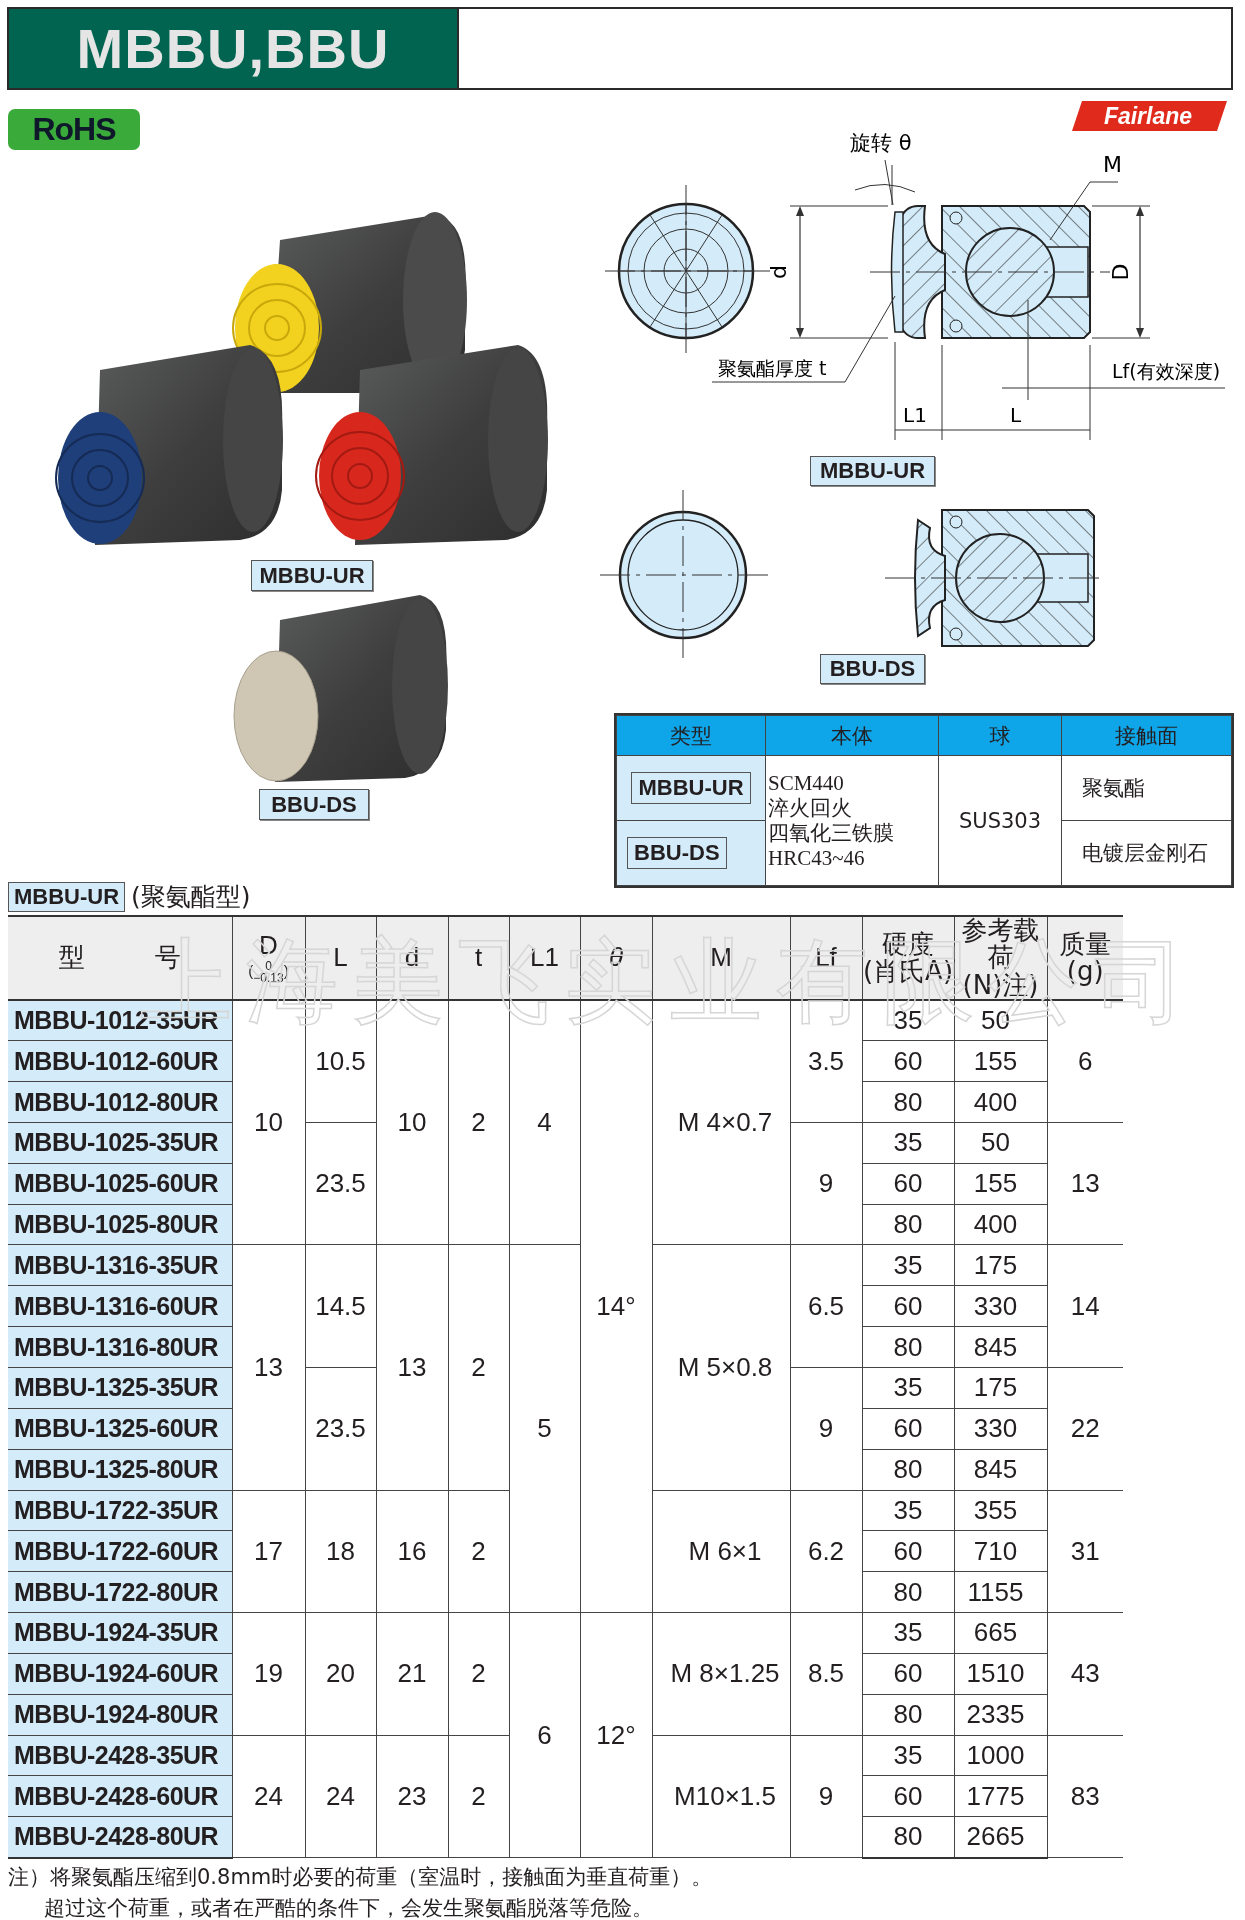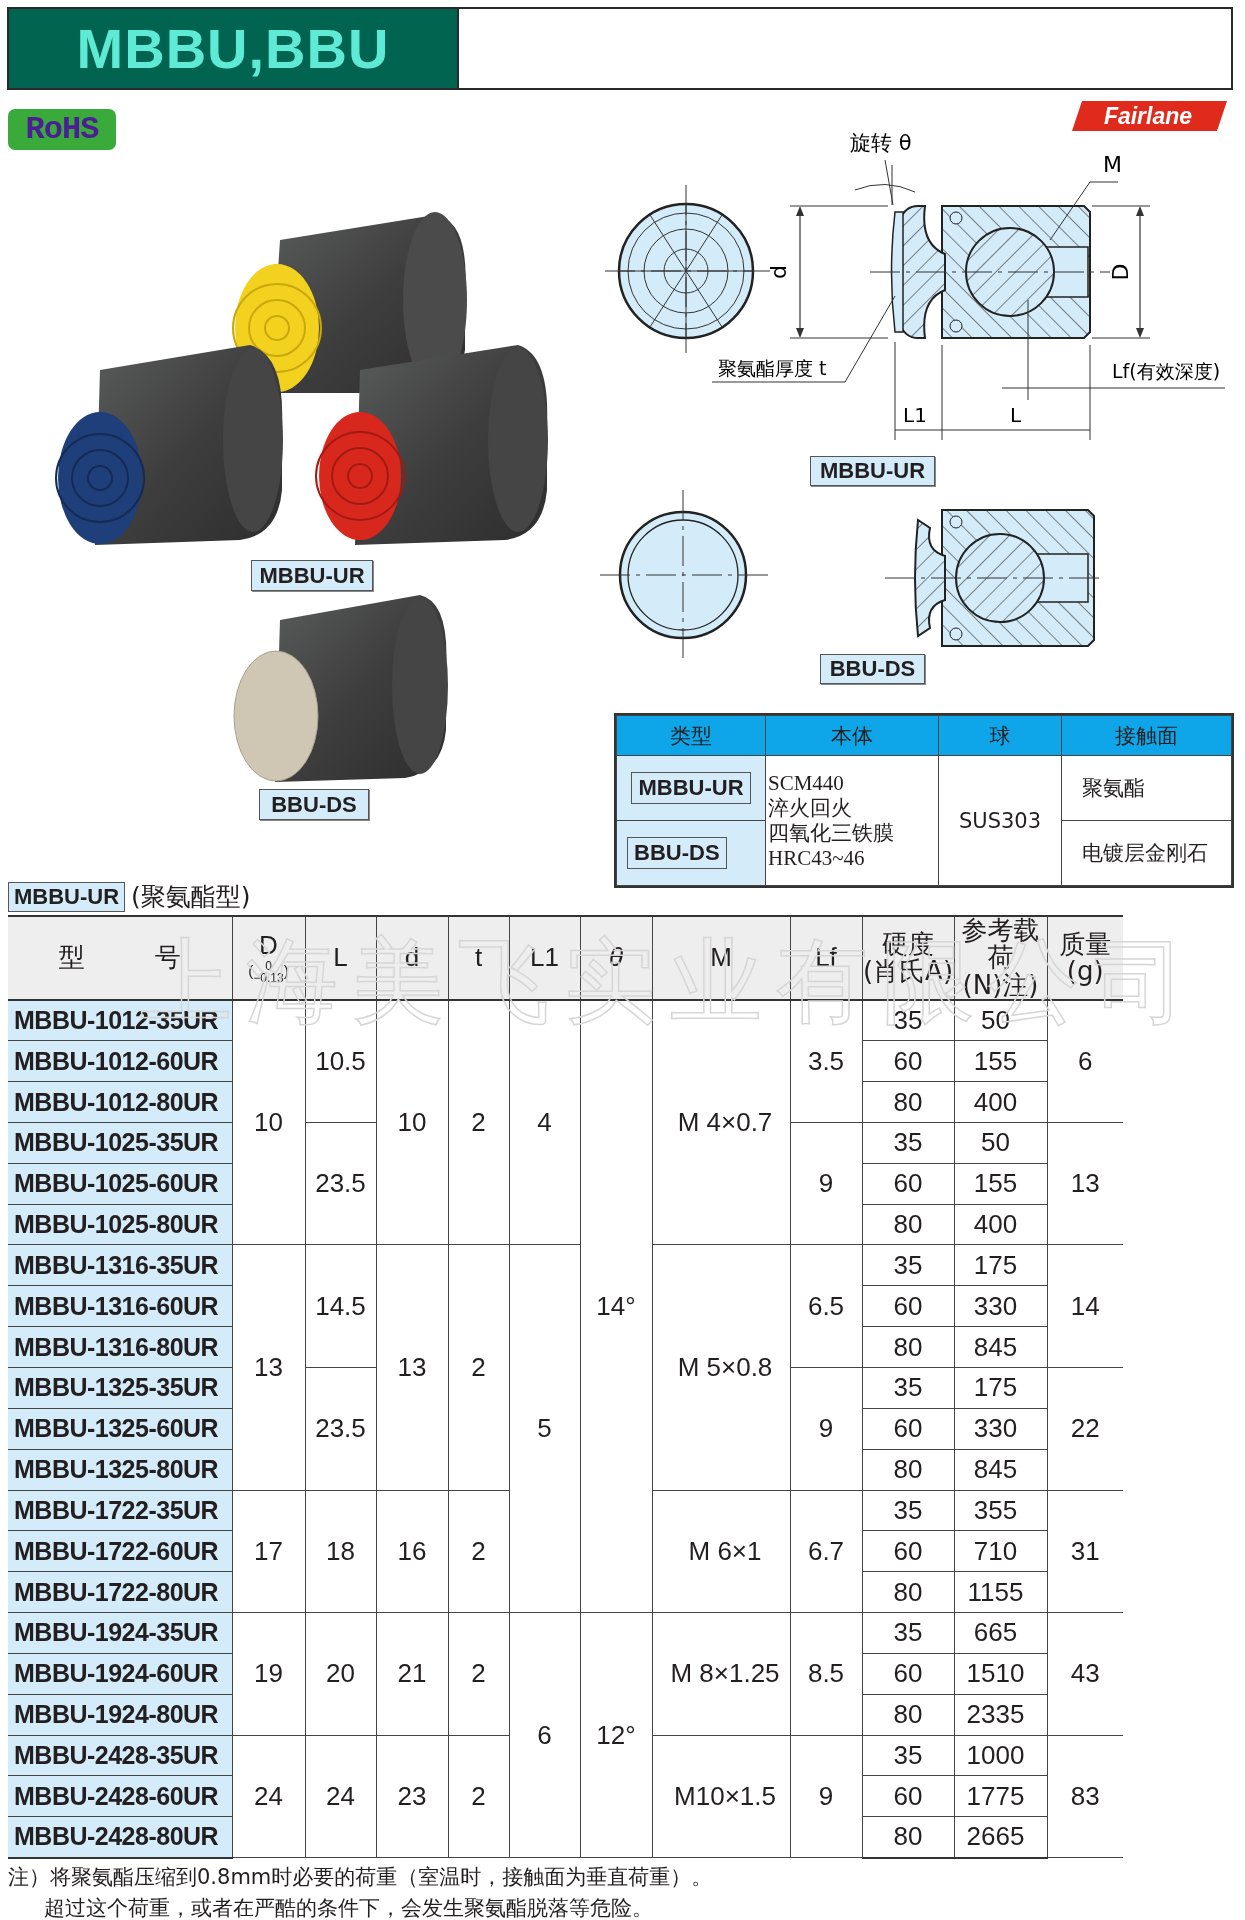--- a/index.html
+++ b/index.html
@@ -1,23 +1,23 @@
 <!DOCTYPE html>
 <html><head>
 <meta charset="utf-8">
 <style>
 *{box-sizing:border-box;margin:0;padding:0;}
 body{width:1245px;height:1920px;background:#ffffff;position:relative;overflow:hidden;font-family:"Liberation Sans","DejaVu Sans",sans-serif;color:#231f20;}
 .abs{position:absolute;}
 
 .hdr{left:7px;top:7px;width:1226px;height:83px;border:2px solid #2a2a2a;display:flex;}
-.hdr-left{width:450px;height:100%;background:#006450;border-right:2px solid #2a2a2a;display:flex;align-items:center;justify-content:center;color:#5eead4;font-weight:bold;font-size:56px;letter-spacing:1px;}
+.hdr-left{width:450px;height:100%;background:#006450;border-right:2px solid #2a2a2a;display:flex;align-items:center;justify-content:center;color:#e5e5e5;font-weight:bold;font-size:56px;letter-spacing:1px;}
 .hdr-right{flex:1;background:#c0cac1;display:flex;align-items:center;padding-left:22px;font-size:44px;color:#231f20;font-family:"DejaVu Sans",sans-serif;}
 
-.rohs{left:8px;top:109px;width:108px;height:41px;background:#3aaa3a;border-radius:7px;color:#4c1d95;font-weight:bold;font-size:32px;display:flex;align-items:center;justify-content:center;letter-spacing:-1px;font-family:Liberation Mono, monospace;}
+.rohs{left:8px;top:109px;width:132px;height:41px;background:#3aaa3a;border-radius:7px;color:#0f172a;font-weight:bold;font-size:32px;display:flex;align-items:center;justify-content:center;letter-spacing:-1px;}
 
 .fair{left:1072px;top:101px;width:155px;height:30px;}
 
 .plabel{border:1.5px solid #555;background:#d4ecf9;font-weight:bold;font-size:22px;display:flex;align-items:center;justify-content:center;color:#231f20;box-shadow:1px 1px 0 #888;}
 
 .mat{left:614px;top:713px;width:620px;height:175px;border:2.5px solid #333;}
 .mat table{width:100%;height:100%;border-collapse:collapse;font-family:"DejaVu Sans",sans-serif;font-size:21px;}
 .mat td,.mat th{border:1.2px solid #444;}
 .mat th{background:#0ea5e9;font-weight:normal;height:40px;}
 .mat .typecell{background:#d4ecf9;text-align:center;}
@@ -373,21 +373,21 @@
           <td>80</td>
           <td class="r">845</td>
         </tr>
         <tr>
           <td class="model">MBBU-1722-35UR</td>
           <td rowspan="3">17</td>
           <td rowspan="3">18</td>
           <td rowspan="3">16</td>
           <td rowspan="3">2</td>
           <td rowspan="3" class="left">M  6×1</td>
-          <td rowspan="3">6.7</td>
+          <td rowspan="3">6.2</td>
           <td>35</td>
           <td class="r">355</td>
           <td rowspan="3" class="last">31</td>
         </tr>
         <tr>
           <td class="model">MBBU-1722-60UR</td>
           <td>60</td>
           <td class="r">710</td>
         </tr>
         <tr>

